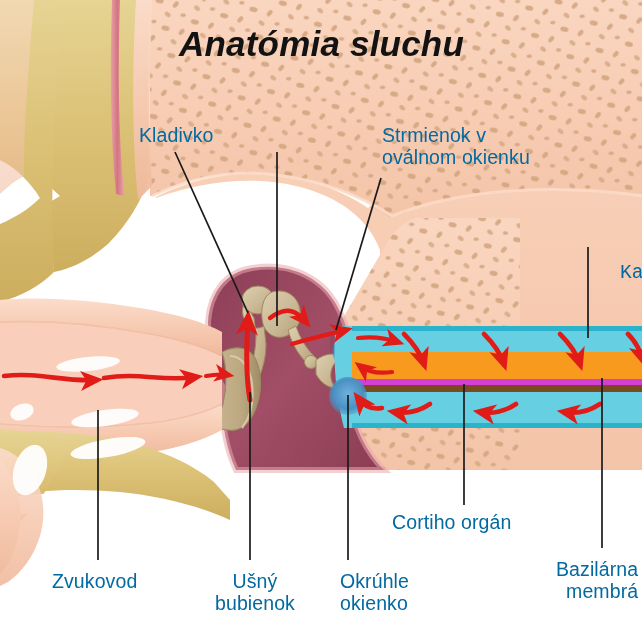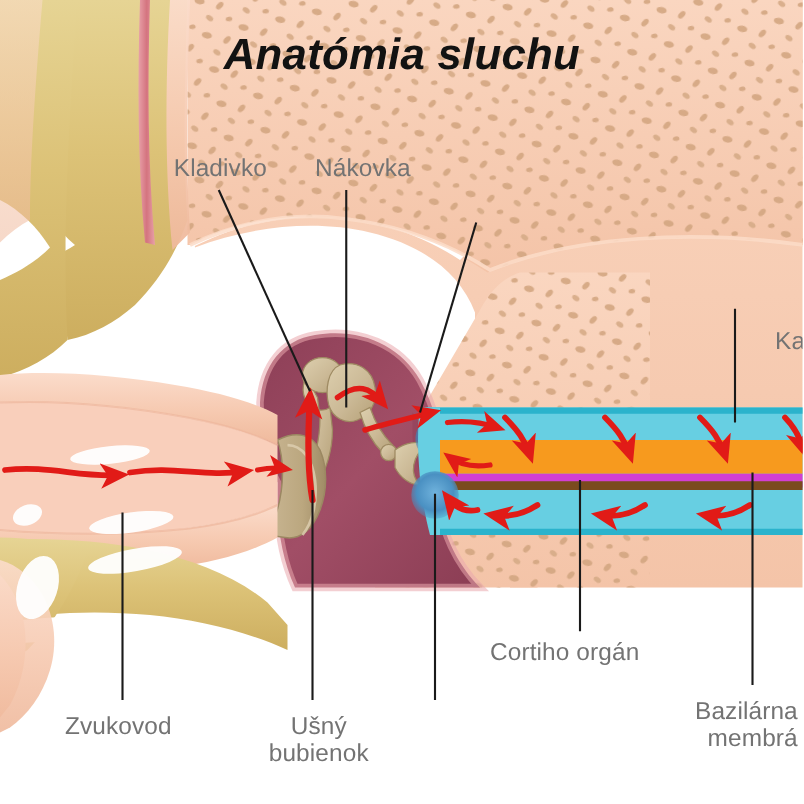--- a/index.html
+++ b/index.html
@@ -9,21 +9,21 @@
     font-family:"Liberation Sans", sans-serif;
     overflow:hidden;
     position:relative;
   }
   #stage{position:absolute;left:0;top:0;width:642px;height:643px;overflow:hidden;}
   #art{position:absolute;left:0;top:0;}
   .lbl{
     position:absolute;
     font-family:"Liberation Sans", sans-serif;
     font-size:19.5px;
-    color:#737373;
+    color:#0369a1;
     line-height:1.13;
     white-space:pre;
     letter-spacing:0.1px;
   }
   #title{
     position:absolute;
     left:0;top:24px;width:643px;
     text-align:center;
     font-family:"Liberation Sans", sans-serif;
     font-size:35px;
@@ -390,22 +390,25 @@
       <line x1="98" y1="560" x2="98" y2="410"></line>
       <line x1="250" y1="560" x2="250" y2="392"></line>
       <line x1="348" y1="560" x2="348" y2="395"></line>
       <line x1="602" y1="548" x2="602" y2="378"></line>
     </g>
   </svg>
 
   <div id="title">Anatómia sluchu</div>
 
   <div class="lbl" style="left:139px;top:124px;">Kladivko</div>
-  <div class="lbl" style="left:252px;top:124px;">Nákovka</div>
-  <div class="lbl" style="left:620px;top:262px;">Ka</div>
+  <div class="lbl" style="left:382px;top:124px;">Strmienok v
+oválnom okienku</div>
+  <div class="lbl" style="left:620px;top:262px;font-family:Liberation Mono, monospace;">Ka</div>
   <div class="lbl" style="left:52px;top:570px;">Zvukovod</div>
   <div class="lbl" style="left:392px;top:511px;">Cortiho orgán</div>
   <div class="lbl" style="left:215px;top:570px;text-align:center;">Ušný
 bubienok</div>
+  <div class="lbl" style="left:340px;top:570px;">Okrúhle
+okienko</div>
   <div class="lbl" style="left:556px;top:558px;text-align:right;">Bazilárna
 membrá</div>
 
 </div>
 
 </body></html>

